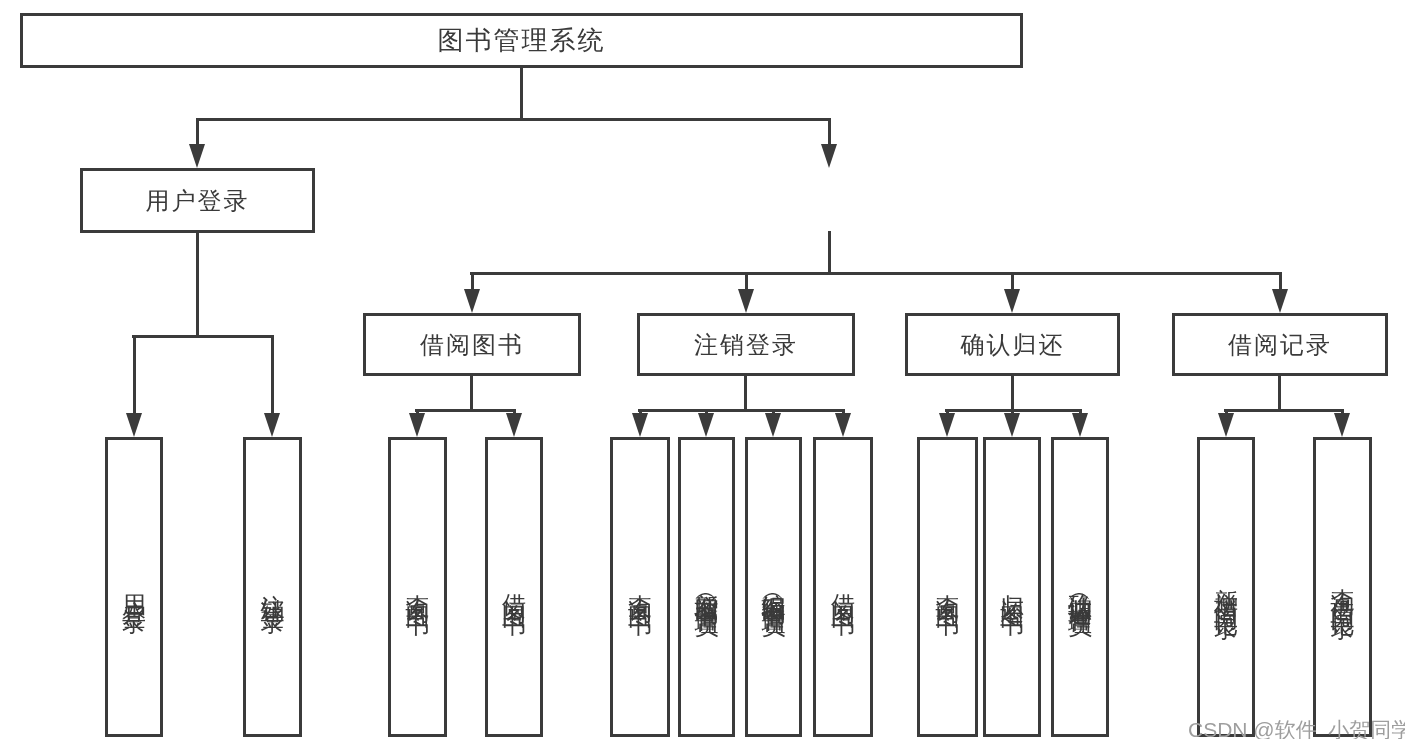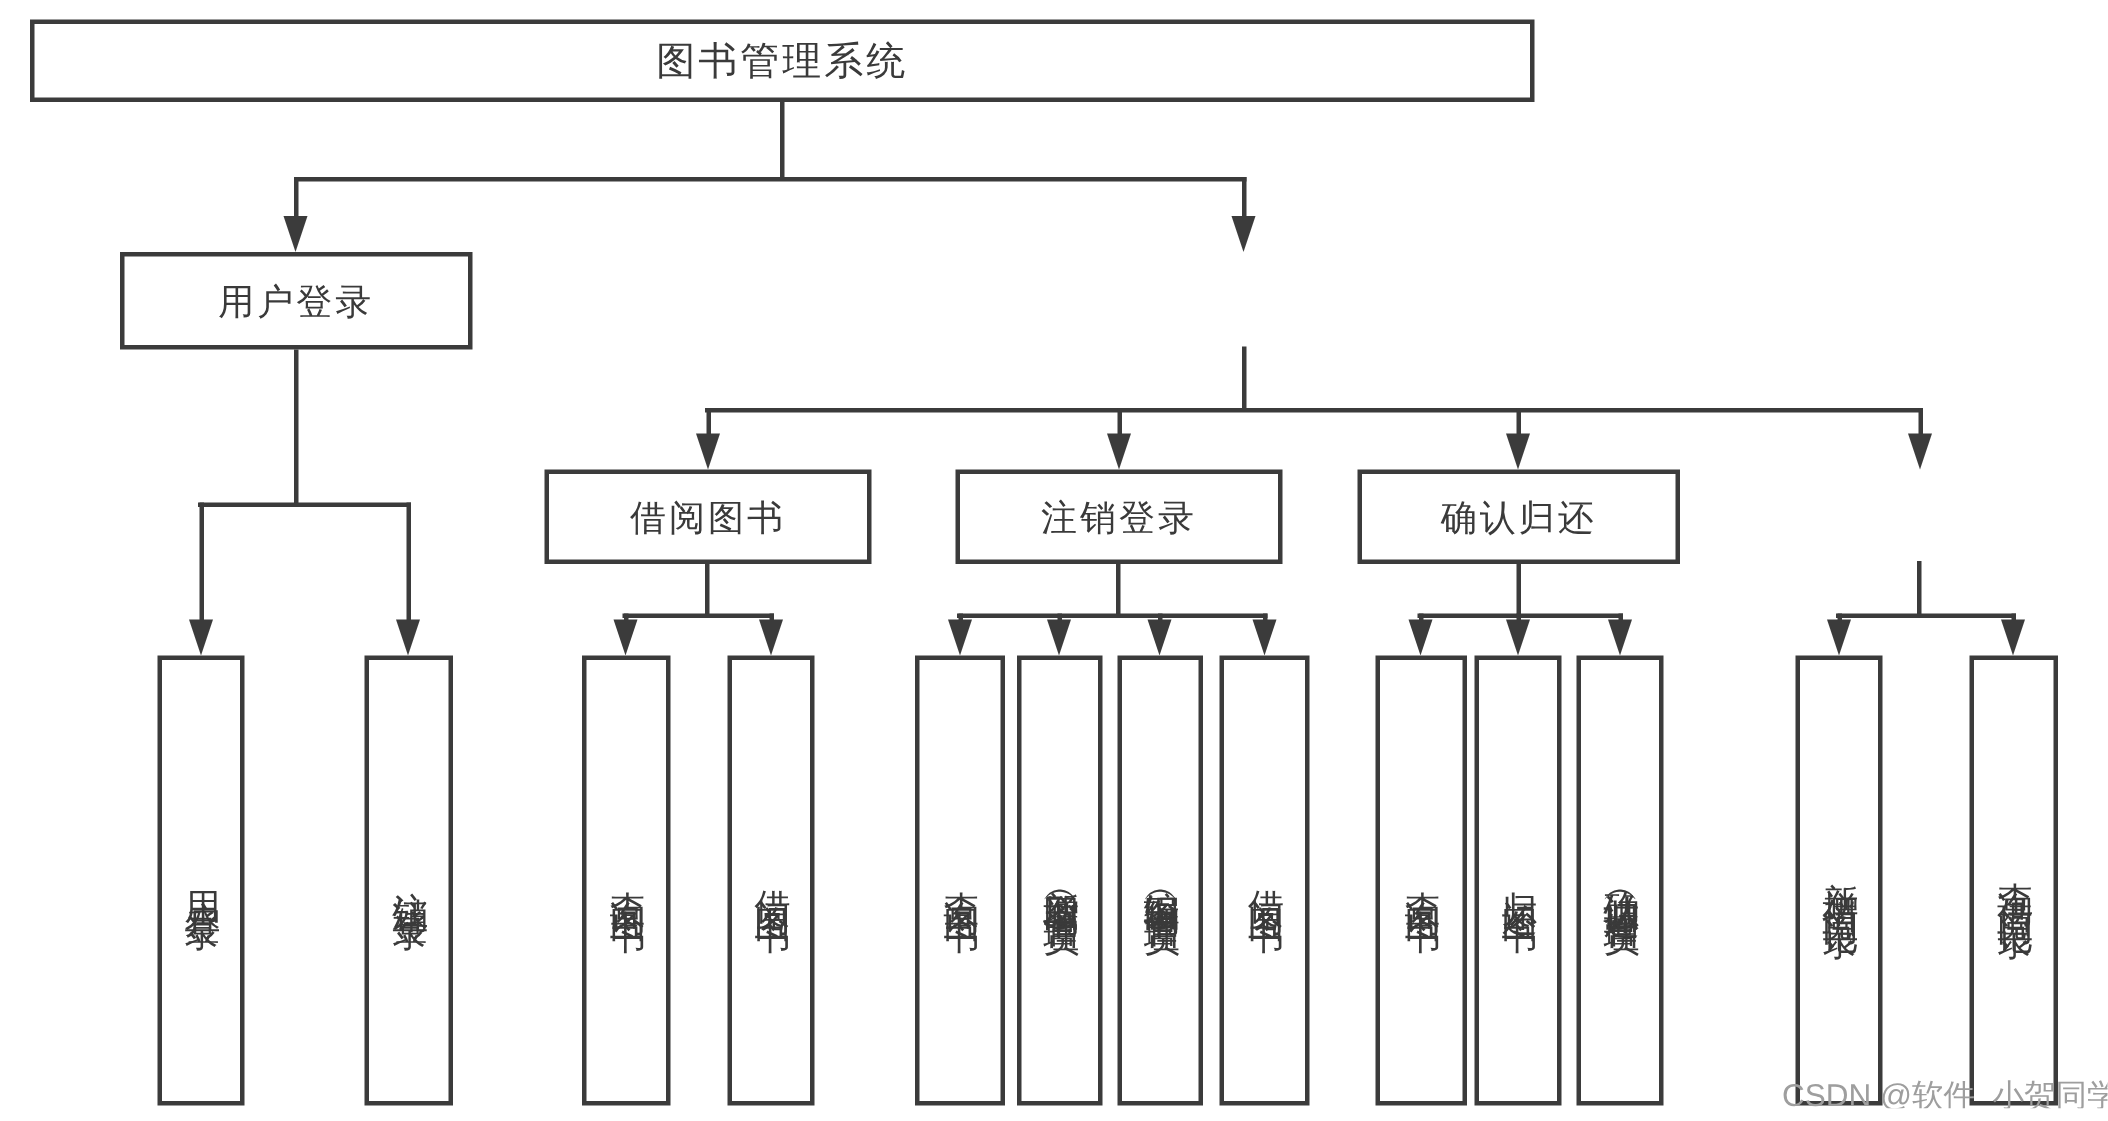--- a/index.html
+++ b/index.html
@@ -112,20 +112,23 @@
 
   <div class="box branch" style="left:363px;top:313px;width:218px;height:63px">
     <span>借阅图书</span>
   </div>
   <div class="box branch" style="left:637px;top:313px;width:218px;height:63px">
     <span>注销登录</span>
   </div>
   <div class="box branch" style="left:905px;top:313px;width:215px;height:63px">
     <span>确认归还</span>
   </div>
+  <div class="box branch" style="left:1172px;top:313px;width:216px;height:63px">
+    <span>借阅记录</span>
+  </div>
 
   <div class="box leaf" style="left:105px;top:437px;width:58px;height:300px">
     <span>用户登录</span>
   </div>
   <div class="box leaf" style="left:243px;top:437px;width:59px;height:300px">
     <span>注销登录</span>
   </div>
 
   <div class="box leaf" style="left:388px;top:437px;width:59px;height:300px">
     <span>查询图书</span>

